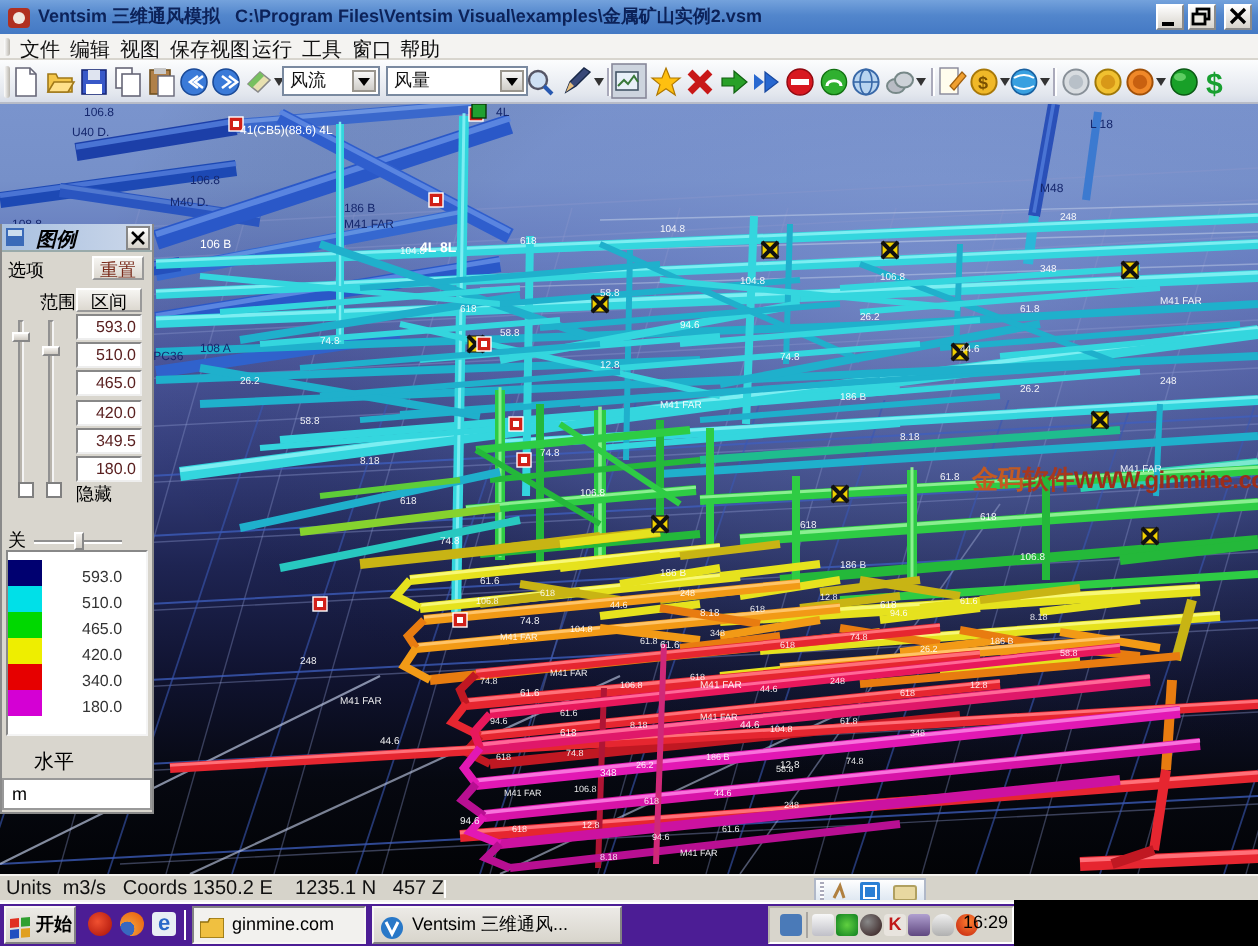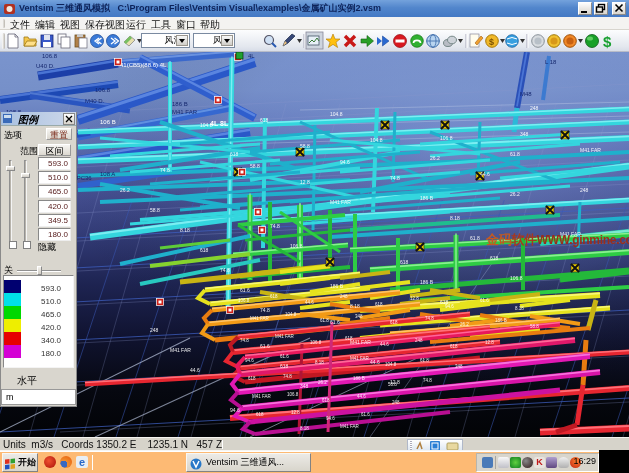--- a/index.html
+++ b/index.html
@@ -8,21 +8,21 @@
 
 #titlebar{left:0;top:0;width:629px;height:17px;background:linear-gradient(#74a2dc,#5286cc 45%,#4479c4);color:#0c2259;font-size:9px;font-weight:bold;line-height:17px;white-space:nowrap;padding-left:24px;}
 #titlebar .txt{position:absolute;left:19px;top:0;}
 .winbtn{position:absolute;top:2px;width:14px;height:13px;background:linear-gradient(#fdfdfd,#d8d4cc);border:1px solid #8a8a8a;border-top-color:#fff;border-left-color:#fff;color:#000;font-size:9px;line-height:11px;text-align:center;font-weight:bold;}
 
 #menubar{left:0;top:17px;width:629px;height:13px;background:#f4f3f1;border-bottom:1px solid #d8d5ce;font-size:10px;color:#111;}
 #menubar span{position:absolute;top:1px;}
 .grip{position:absolute;width:3px;background:linear-gradient(90deg,#fff,#b8b4ac);border-radius:2px;}
 
 #toolbar{left:0;top:30px;width:629px;height:22px;background:linear-gradient(#fcfdfe,#e3e7ee 80%,#d8dde8);border-bottom:1px solid #b8bcc8;}
-.combo{position:absolute;top:3px;height:15px;background:#fff;border:1px solid #7a8aa0;font-size:9px;color:#111;line-height:13px;padding-left:16px;text-align:center;}
+.combo{position:absolute;top:3px;height:15px;background:#fff;border:1px solid #7a8aa0;font-size:9px;color:#111;line-height:13px;padding-left:3px;}
 .cbtn{position:absolute;right:1px;top:1px;width:12px;height:11px;background:linear-gradient(#f8f8f8,#cfcdc8);border:1px solid #9a968e;}
 .cbtn:after{content:"";position:absolute;left:2px;top:3px;border:3px solid transparent;border-top:4px solid #000;}
 
 #viewport{left:0;top:52px;width:629px;height:385px;background:#202850;}
 
 #legend{left:0;top:112px;width:77px;height:295px;background:#d9d6ce;border:1px solid #8a8a8a;border-top:none;font-size:9px;color:#000;}
 #lgtitle{position:absolute;left:0;top:0;width:75px;height:14px;background:linear-gradient(90deg,#a8c0e0,#cdd8ea);border-bottom:1px solid #9aa;font-weight:bold;font-size:10px;color:#000;}
 #lgx{position:absolute;right:1px;top:1px;width:12px;height:12px;background:linear-gradient(#fff,#d6d2ca);border:1px solid #888;font-size:9px;line-height:10px;text-align:center;font-weight:bold;}
 .lfield{position:absolute;left:37px;width:33px;height:13px;background:#fff;border:1px solid #888;border-bottom-color:#eee;border-right-color:#eee;font-size:8px;color:#5a2020;text-align:right;line-height:11px;padding-right:2px;}
 .lbtn{position:absolute;background:linear-gradient(#f6f5f2,#dcd8d0);border:1px solid #999;border-top-color:#fff;border-left-color:#fff;font-size:9px;text-align:center;}
@@ -30,21 +30,21 @@
 .vthumb{position:absolute;width:9px;height:5px;background:linear-gradient(#f4f2ee,#cfcbc3);border:1px solid #888;border-top-color:#fff;border-left-color:#fff;}
 .cbox{position:absolute;width:8px;height:8px;background:#fff;border:1px solid #808080;}
 .sw{position:absolute;left:3px;width:17px;height:13px;}
 .swv{position:absolute;left:40px;width:30px;font-size:8px;color:#333;}
 
 #statusbar{left:0;top:437px;width:629px;height:13px;background:#d6d3ca;border-top:1px solid #f4f2ee;font-size:10px;color:#111;line-height:13px;}
 .ssep{position:absolute;top:2px;width:1px;height:9px;background:#9a968e;border-right:1px solid #fff;}
 
 #langbar{left:407px;top:439px;width:56px;height:12px;background:linear-gradient(#fefefe,#dfe8f2);border:1px solid #b0b8c8;}
 
-#taskbar{left:0;top:450px;width:599px;height:23px;background:#fdba74;border-top:1px solid #f6f5f2;box-shadow:inset 0 1px 0 #fff;text-decoration:underline;}
+#taskbar{left:0;top:450px;width:507px;height:23px;background:#4c1d95;border-top:1px solid #f6f5f2;box-shadow:inset 0 1px 0 #fff;text-decoration:underline;}
 .tbtn{position:absolute;top:2px;height:19px;background:linear-gradient(#eceae6,#d8d5cc);border:1px solid #828282;border-top-color:#f8f7f4;border-left-color:#f8f7f4;font-size:9px;color:#000;line-height:17px;white-space:nowrap;overflow:hidden;}
 .tbtn.active{background:#f2f1ee;border:1px solid #828282;border-bottom-color:#f8f7f4;border-right-color:#f8f7f4;}
 .qicon{position:absolute;top:5px;width:12px;height:12px;border-radius:3px;}
 #tray{position:absolute;right:0;top:2px;height:19px;border:1px solid #b8b5ac;border-bottom-color:#fff;border-right-color:#fff;background:#d8d5cc;font-size:10px;}
 .tricon{position:absolute;top:3px;width:11px;height:11px;border-radius:2px;}
 </style></head>
 <body>
 
 <div id="viewport" class="abs"><svg width="629" height="385" viewBox="0 0 629 385">
 <defs>
@@ -668,21 +668,21 @@
 <path d="M578 9 l5 0 l-2.5 4 z" fill="#333"></path>
 <g transform="translate(585,4)">
         <circle cx="7" cy="7" r="6.5" fill="#18a028" stroke="#0a5a14" stroke-width="0.8"></circle>
         <ellipse cx="5" cy="4.5" rx="3" ry="2" fill="#70d870" opacity="0.8"></ellipse>
       </g>
 <g transform="translate(602,4)">
         <text x="1" y="13" font-size="15" fill="#18a030" font-weight="bold">$</text>
       </g>
 </svg>
  <div class="combo" style="left:141px;width:49px;">风流<div class="cbtn"></div></div>
- <div class="combo" style="left:193px;width:42px;">风量<div class="cbtn"></div></div>
+ <div class="combo" style="left:193px;width:71px;">风量<div class="cbtn"></div></div>
 </div>
 
 <div id="legend" class="abs">
  <div id="lgtitle">
       <svg width="11" height="11" style="position:absolute;left:2px;top:1px">
         <rect x="0" y="1" width="9" height="9" fill="#3a6ab8"></rect>
         <rect x="1" y="2" width="7" height="3" fill="#cde"></rect>
       </svg>
       <span style="position:absolute;left:17px;top:1px;font-style:italic;">图例</span>
     </div>
@@ -749,20 +749,26 @@
         <rect x="5.5" y="1.5" width="4.5" height="4.5" fill="#30a030" transform="skewY(-6)"></rect>
         <rect x="0" y="7" width="4.5" height="4.5" fill="#2050c0" transform="skewY(-6)"></rect>
         <rect x="5.5" y="7" width="4.5" height="4.5" fill="#e0a020" transform="skewY(-6)"></rect>
       </svg>
   <span style="position:absolute;left:15px;font-weight:bold;">开始</span>
  </div>
  <div class="qicon" style="left:44px;background:radial-gradient(circle at 40% 40%,#f05030,#a81008);border-radius:50%;"></div>
  <div class="qicon" style="left:60px;background:radial-gradient(circle at 30% 70%,#3868c0 30%,#f09030 31%,#e85808);border-radius:50%;"></div>
  <div class="qicon" style="left:76px;background:#e8eef4;border-radius:2px;color:#2a68c8;font:bold 11px/12px &quot;Liberation Sans&quot;,sans-serif;text-align:center;">e</div>
  <div class="ssep" style="left:92px;top:4px;height:15px;"></div>
+ <div class="tbtn active" style="left:96px;width:87px;">
+  <svg width="12" height="10" style="position:absolute;left:3px;top:5px">
+        <path d="M0 2 L4 2 L5 0 L12 0 L12 10 L0 10 Z" fill="#f0c040" stroke="#907010" stroke-width="0.8"></path>
+      </svg>
+  <span style="position:absolute;left:19px;">ginmine.com</span>
+ </div>
  <div class="tbtn" style="left:186px;width:125px;">
   <svg width="12" height="12" style="position:absolute;left:3px;top:4px">
         <circle cx="6" cy="6" r="5.5" fill="#2878c8"></circle>
         <path d="M3 3 L6 9 L9 3" stroke="#fff" stroke-width="1.5" fill="none"></path>
       </svg>
   <span style="position:absolute;left:19px;">Ventsim 三维通风...</span>
  </div>
  <div id="tray" style="width:123px;">
   <div class="tricon" style="left:5px;background:#4a7ab8;"></div>
   <div style="position:absolute;left:18px;top:2px;width:1px;height:13px;background:#a8a5a0;"></div>

